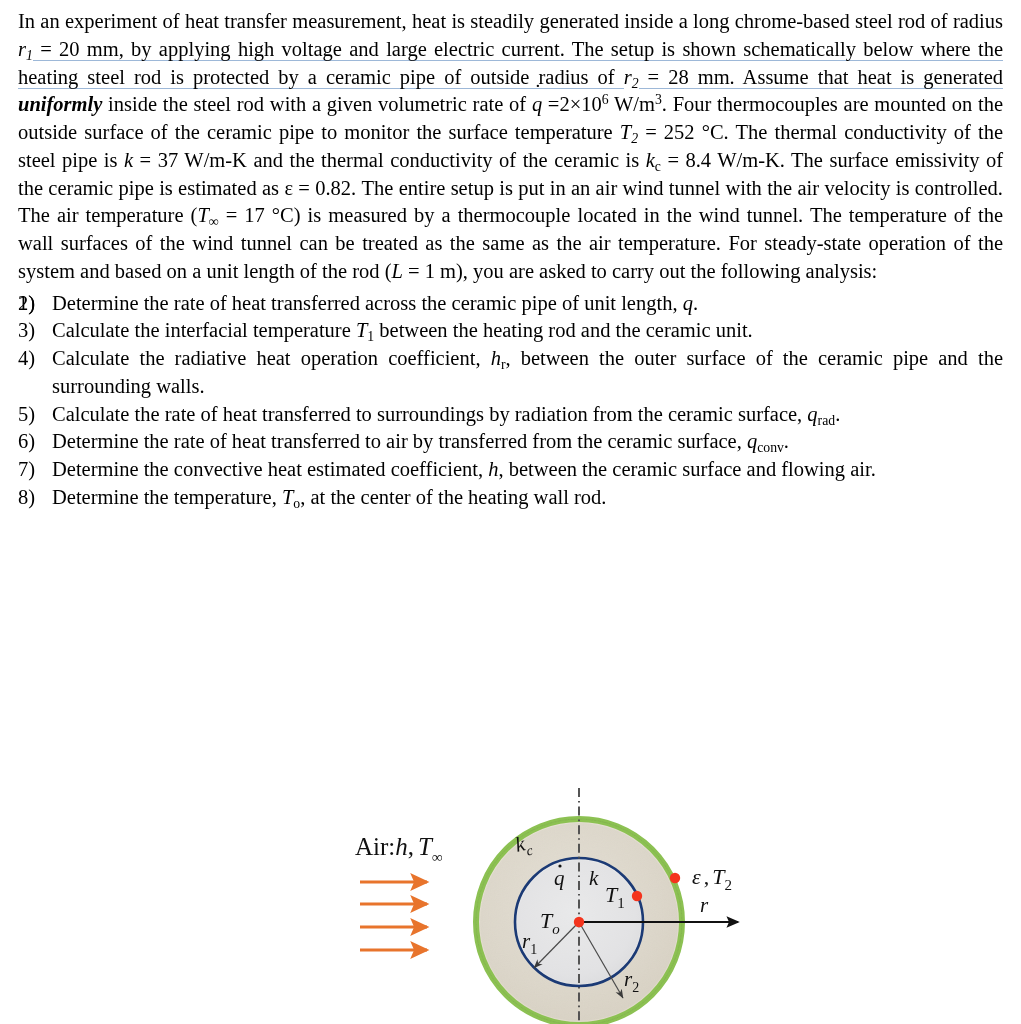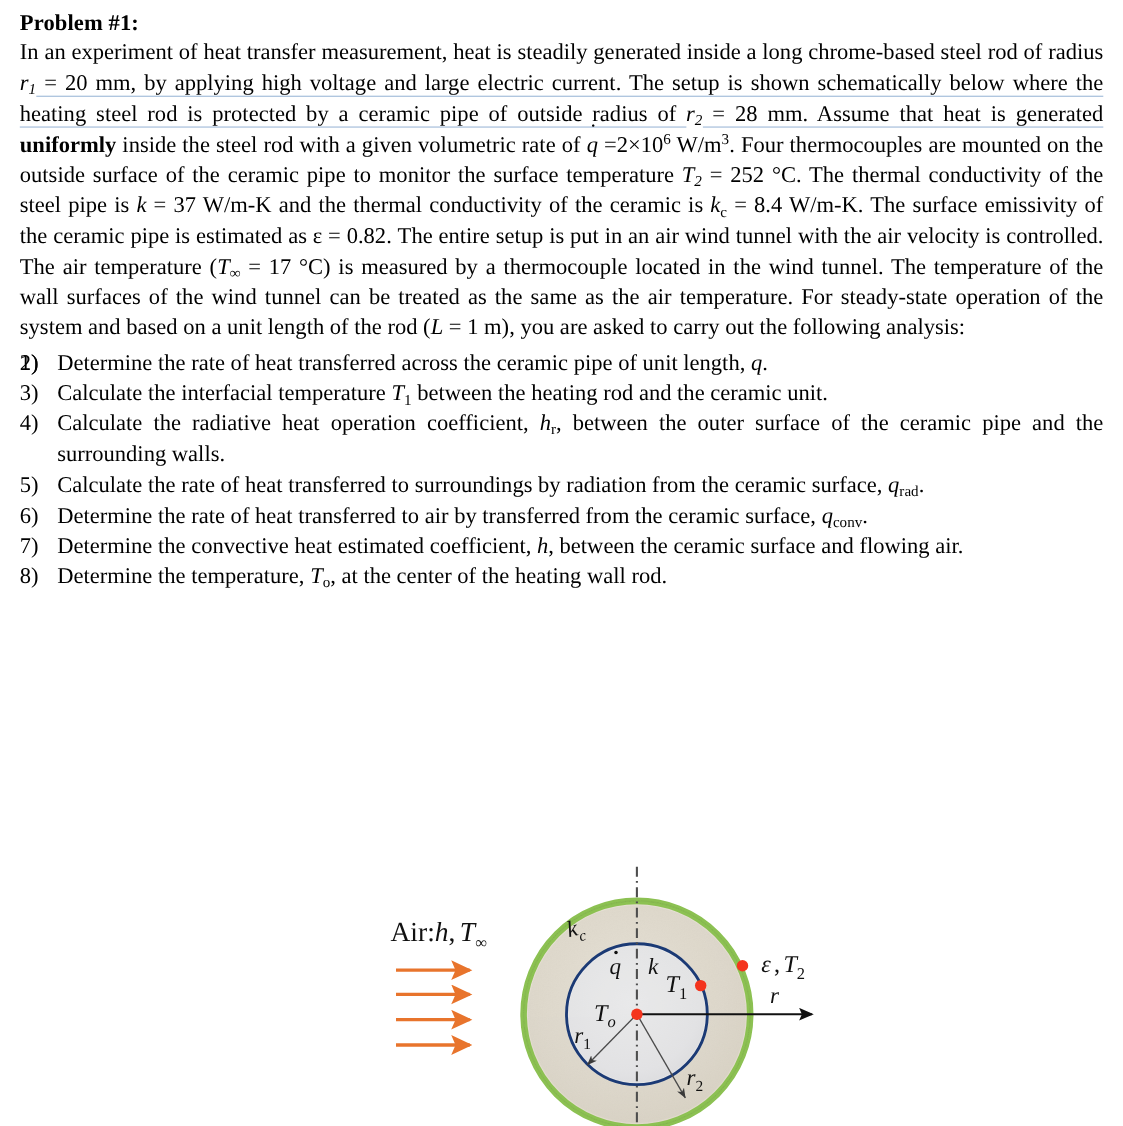--- a/index.html
+++ b/index.html
@@ -39,21 +39,21 @@
   .para {
     font-size: 20.5px;
     line-height: 1.355;
     text-align: justify;
     text-justify: inter-word;
     margin: 0;
     hyphens: none;
   }
 
   i, .it { font-style: italic; }
-  .bi { font-weight: bold; }
+  .bi { font-style: italic; font-weight: bold; }
   sub {
     font-size: 0.67em;
     vertical-align: -0.28em;
     line-height: 0;
   }
   sup {
     font-size: 0.67em;
     vertical-align: 0.52em;
     line-height: 0;
   }
@@ -105,21 +105,20 @@
   }
   .figsvg { display: block; }
 </style>
 </head>
 <body>
 
 <div class="page">
 
   <div class="doc">
 
-    <div class="prob-title">Problem #1:</div>
 
     <p class="para">
       <span>In an experiment of heat transfer measurement, heat is steadily generated inside a long chrome-based steel rod of radius </span><i><span>r</span><sub>1</sub></i><span class="squig"> = 20 mm, by applying high voltage and large electric current. The setup is shown schematically below where the heating steel rod is protected by a ceramic pipe of outside radius of </span><i><span>r</span><sub>2</sub></i><span class="squig"> = 28 mm. Assume that heat is generated </span><span class="bi">uniformly</span><span> inside the steel rod with a given volumetric rate of </span><span class="qdot"><span>q</span></span><span> =2×10</span><sup>6</sup><span> W/m</span><sup>3</sup><span>. Four thermocouples are mounted on the outside surface of the ceramic pipe to monitor the surface temperature </span><i><span>T</span><sub>2</sub></i><span> = 252 °C. The thermal conductivity of the steel pipe is </span><i>k</i><span> = 37 W/m-K and the thermal conductivity of the ceramic is </span><i><span>k</span><sub class="sub-rm">c</sub></i><span> = 8.4 W/m-K. The surface emissivity of the ceramic pipe is estimated as </span><span>ε = 0.82. The entire setup is put in an air wind tunnel with the air velocity is controlled. The air temperature (</span><i><span>T</span><sub>∞</sub></i><span> = 17 °C) is measured by a thermocouple located in the wind tunnel. The temperature of the wall surfaces of the wind tunnel can be treated as the same as the air temperature. For steady-state operation of the system and based on a unit length of the rod (</span><i>L</i><span> = 1 m), you are asked to carry out the following analysis:</span>
     </p>
 
     <ol class="tasks">
       <li>
         <span class="num">1)</span>
       </li>
       <li>

